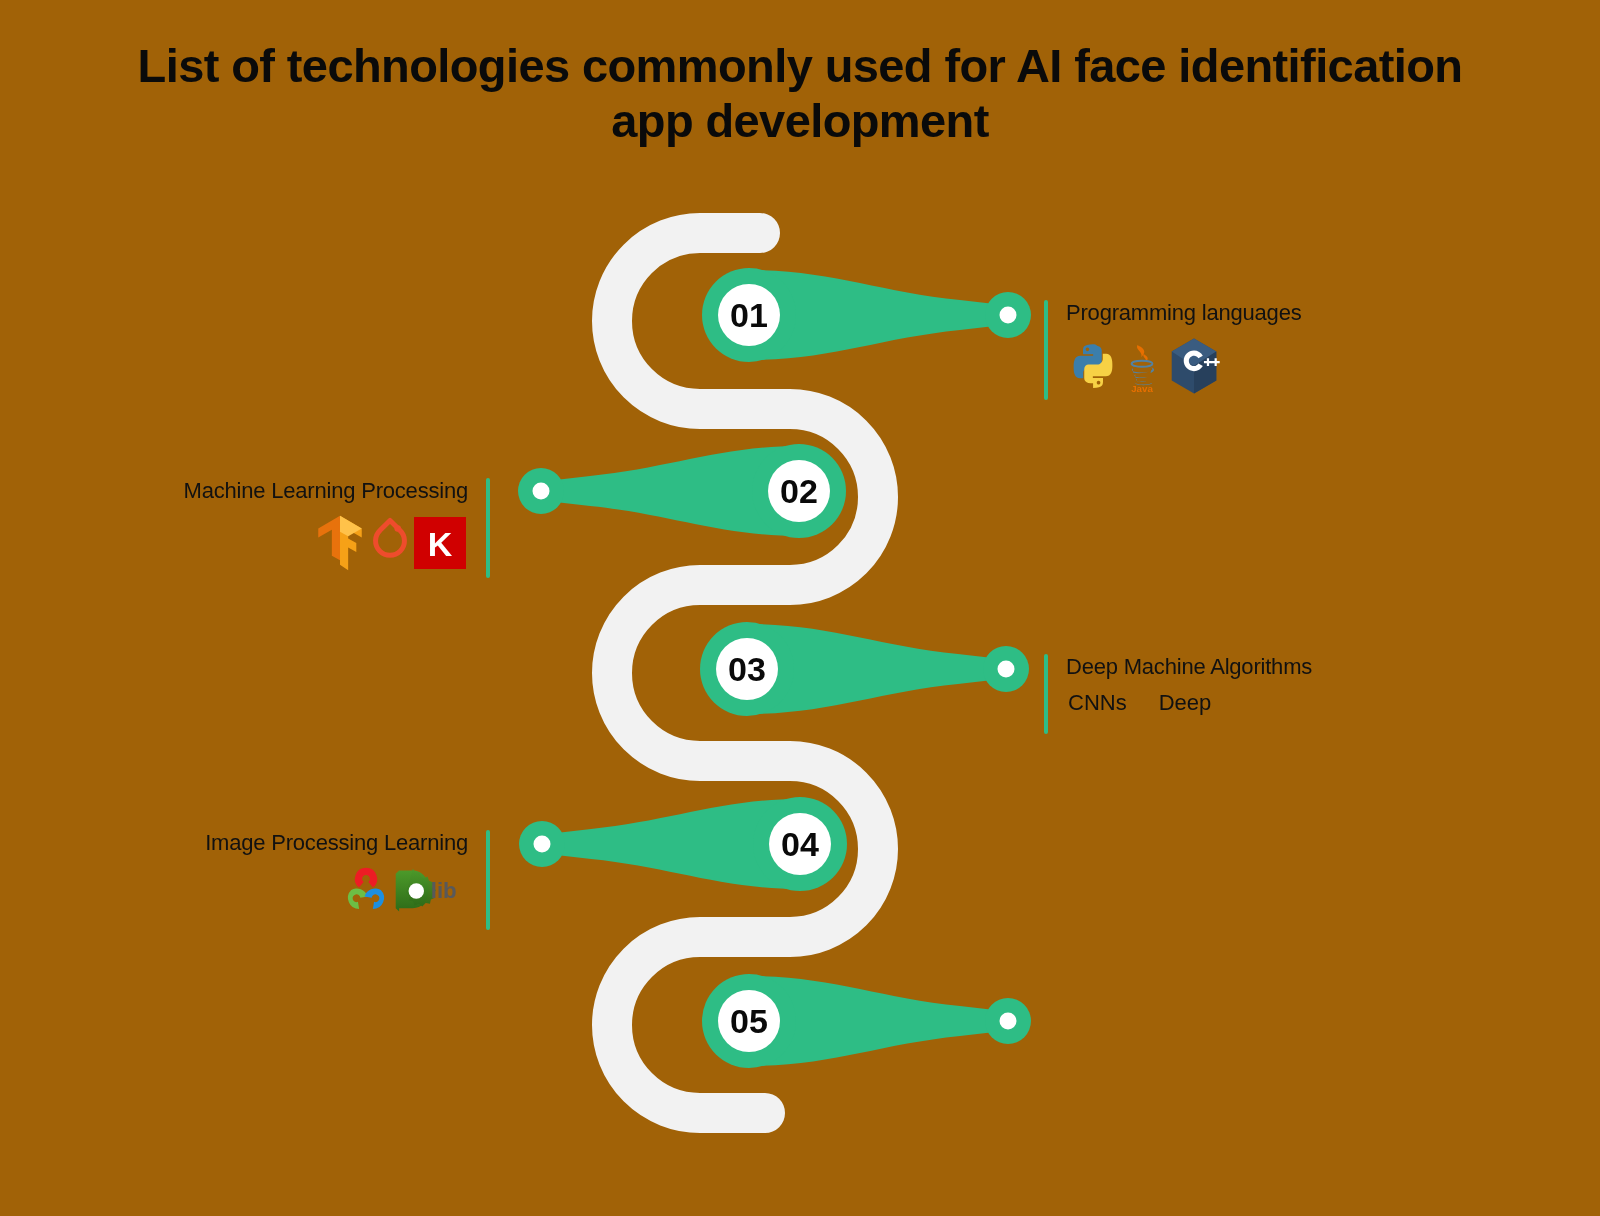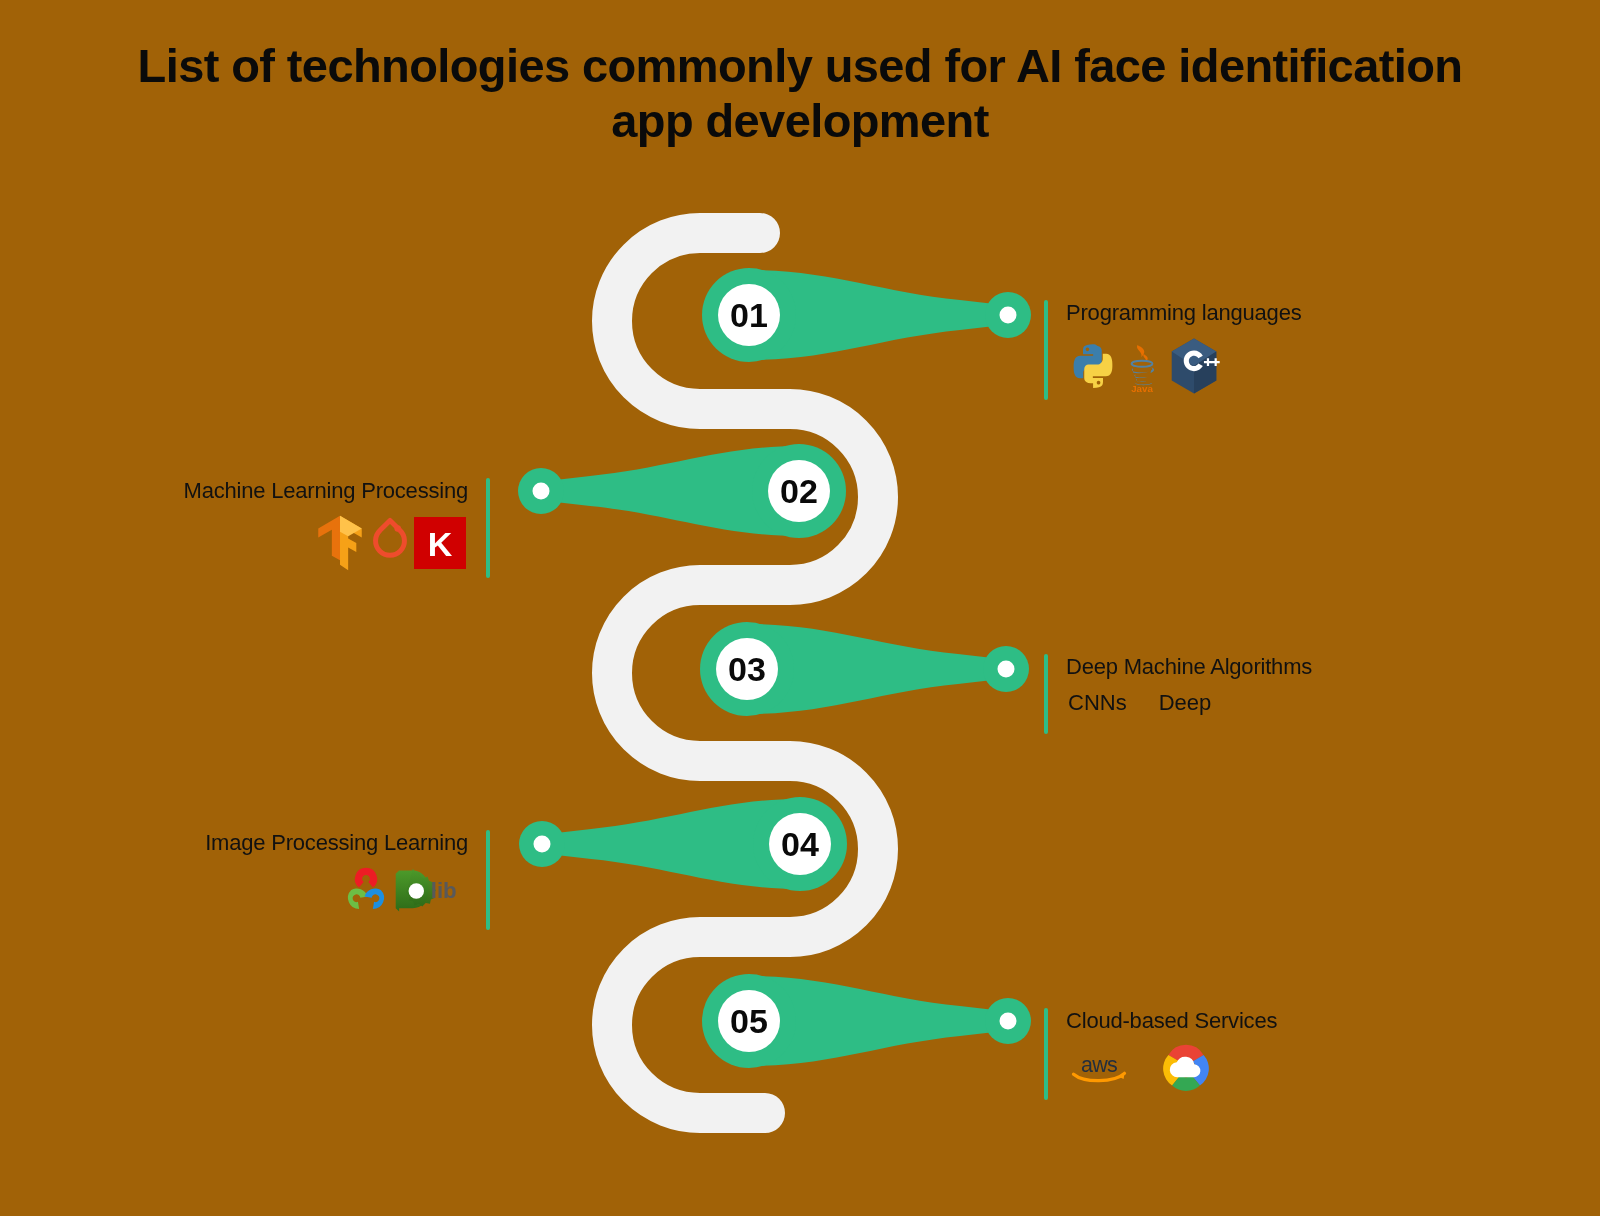--- a/index.html
+++ b/index.html
@@ -267,39 +267,14 @@
                    M6 4 l-4 4 v40 l4 4 Z" fill="url(#dlibg)"></path>
           <path d="M22 2 l3 4 h5 l1 5 4 2 4 -2 2 5 5 2 -1 5 4 4 -3 4 2 5 -5 2 -1 5 -5 -1 -4 4 -4 -3 -5 2 -2 -5 -5 -1 1 -5 -4 -4 z" fill="url(#dlibg)" opacity="0.95"></path>
           <circle cx="26" cy="28" r="9" fill="#ffffff"></circle>
           <path d="M12 10 h8 c8 0 14 7 14 18 s-6 18 -14 18 h-8 Z" fill="#ffffff" opacity="0"></path>
           <text x="58" y="36" text-anchor="middle" font-family="Liberation Sans, sans-serif" font-size="26" font-weight="700" fill="#58595B">lib</text>
         </svg>
       </span>
     </div>
   </div>
 
-  <div class="block right" style="left:1044px; top:1008px; width:430px; height:92px;">
-    <div class="divider" style="height:92px;"></div>
-    <div class="blk-label">Cloud-based Services</div>
-    <div class="icons" style="top:34px; gap:26px;">
-
-      <span class="ico">
-        <svg width="62" height="40" viewBox="0 0 78 50">
-          <text x="39" y="22" text-anchor="middle" dominant-baseline="central" font-family="Liberation Sans, sans-serif" font-size="27" font-weight="400" fill="#232F3E" letter-spacing="-1">aws</text>
-          <path d="M7 34 C20 45 58 45 71 33" fill="none" stroke="#FF9900" stroke-width="4.2" stroke-linecap="round"></path>
-          <path d="M71 33 l-1 7 l-7 -3 Z" fill="#FF9900"></path>
-        </svg>
-      </span>
-
-      <span class="ico">
-        <svg width="60" height="50" viewBox="0 0 64 54">
-          <path d="M32 3 a22 22 0 0 0 -19 11 l12 7 a9 9 0 0 1 7 -4 Z" fill="#EA4335"></path>
-          <path d="M32 3 a22 22 0 0 1 19 11 l-12 7 a9 9 0 0 0 -7 -4 Z" fill="#EA4335"></path>
-          <path d="M51 14 a22 22 0 0 1 -4 33 l-9 -11 a9 9 0 0 0 1 -15 Z" fill="#4285F4"></path>
-          <path d="M13 14 a22 22 0 0 0 4 33 l9 -11 a9 9 0 0 1 -1 -15 Z" fill="#FBBC05"></path>
-          <path d="M17 47 a22 22 0 0 0 30 0 l-9 -11 a9 9 0 0 1 -12 0 Z" fill="#34A853"></path>
-          <path d="M41 24 a10 10 0 0 0 -19 -2 a8 8 0 0 0 1 16 h17 a7 7 0 0 0 1 -14 Z" fill="#ffffff"></path>
-        </svg>
-      </span>
-    </div>
-  </div>
 
 </div>
 
 </body></html>

